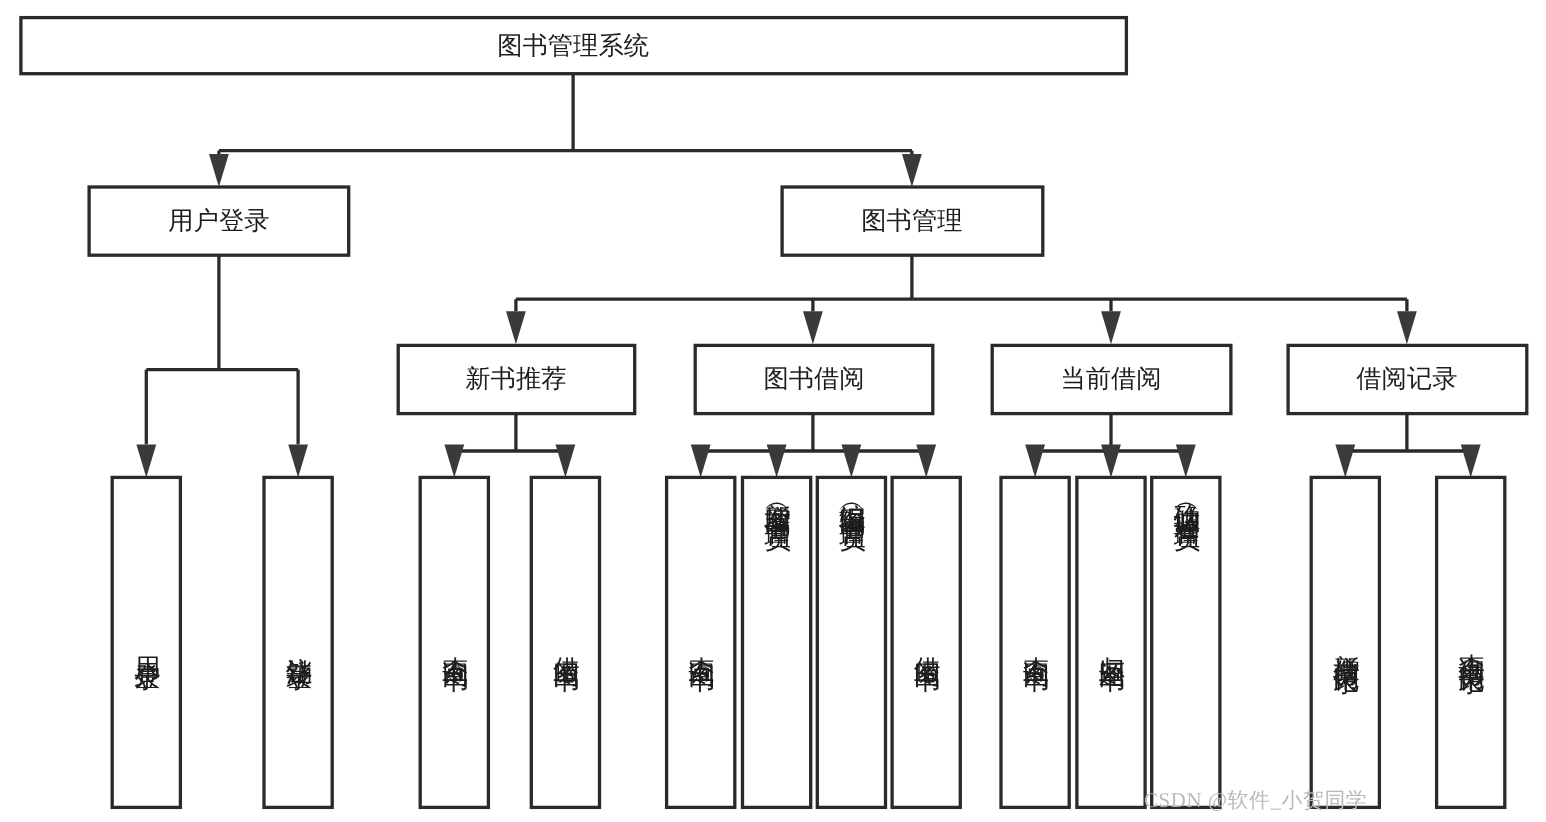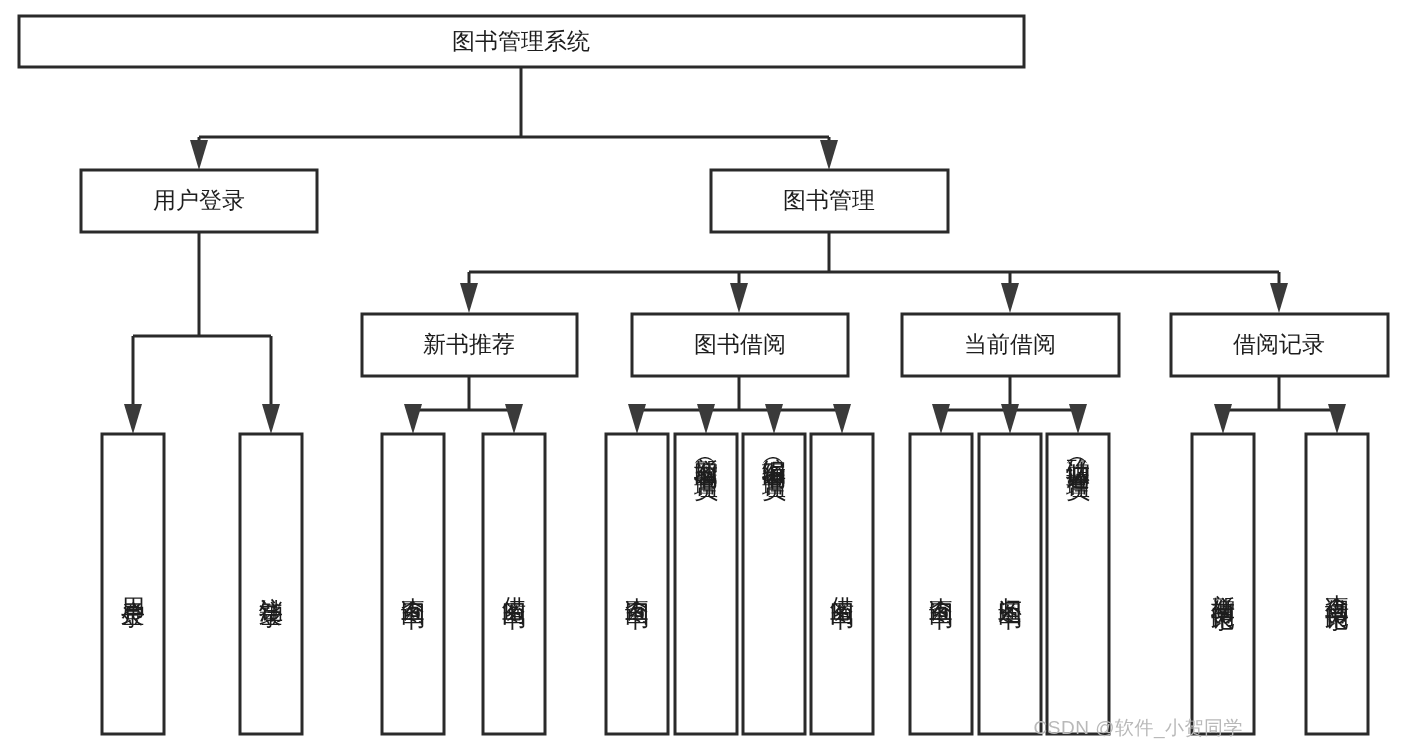--- a/index.html
+++ b/index.html
@@ -61,21 +61,21 @@
     font-size: 24px;
     line-height: 1.08;
     letter-spacing: 3px;
     color: #1d1d1d;
     white-space: nowrap;
   }
   .watermark {
     position: absolute;
     right: 12px;
     bottom: 6px;
-    font-family: Liberation Sans, sans-serif;
+    font-family: Liberation Serif, serif;
     font-size: 19px;
     color: #b9b9b9;
     letter-spacing: 0.5px;
     user-select: none;
   }
 </style>
 </head>
 <body>
 
 <div id="diagram-root">

